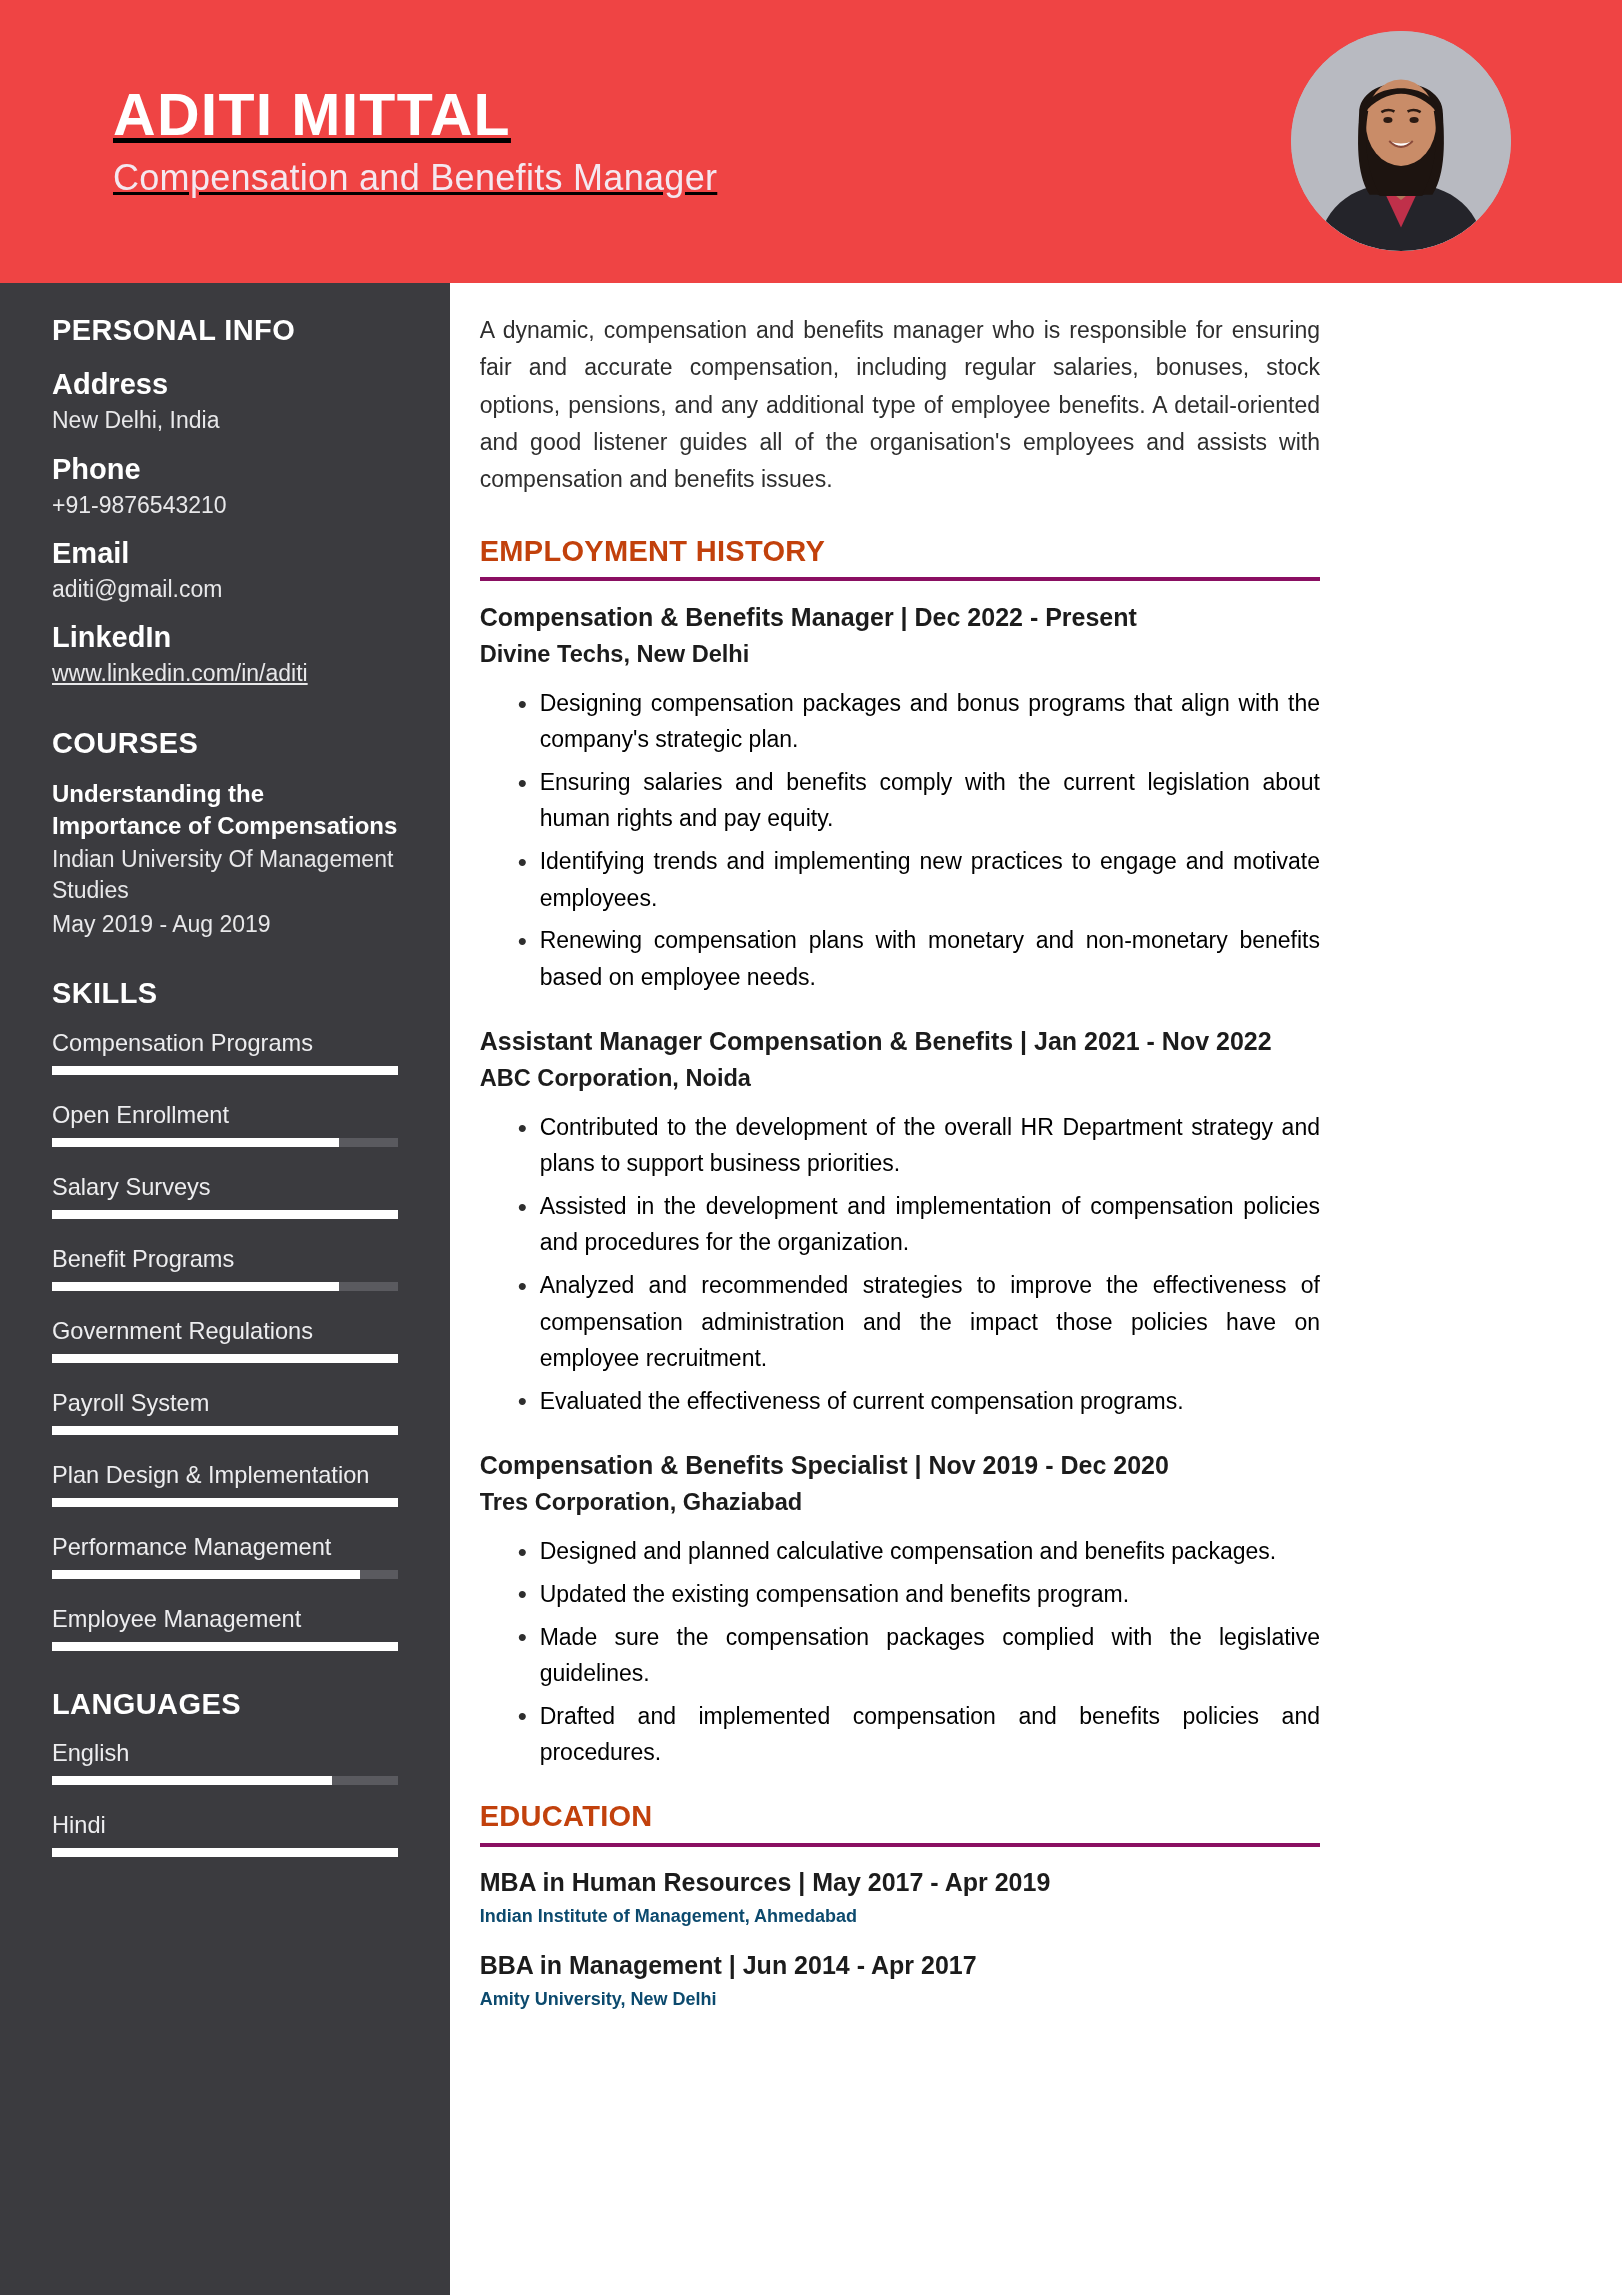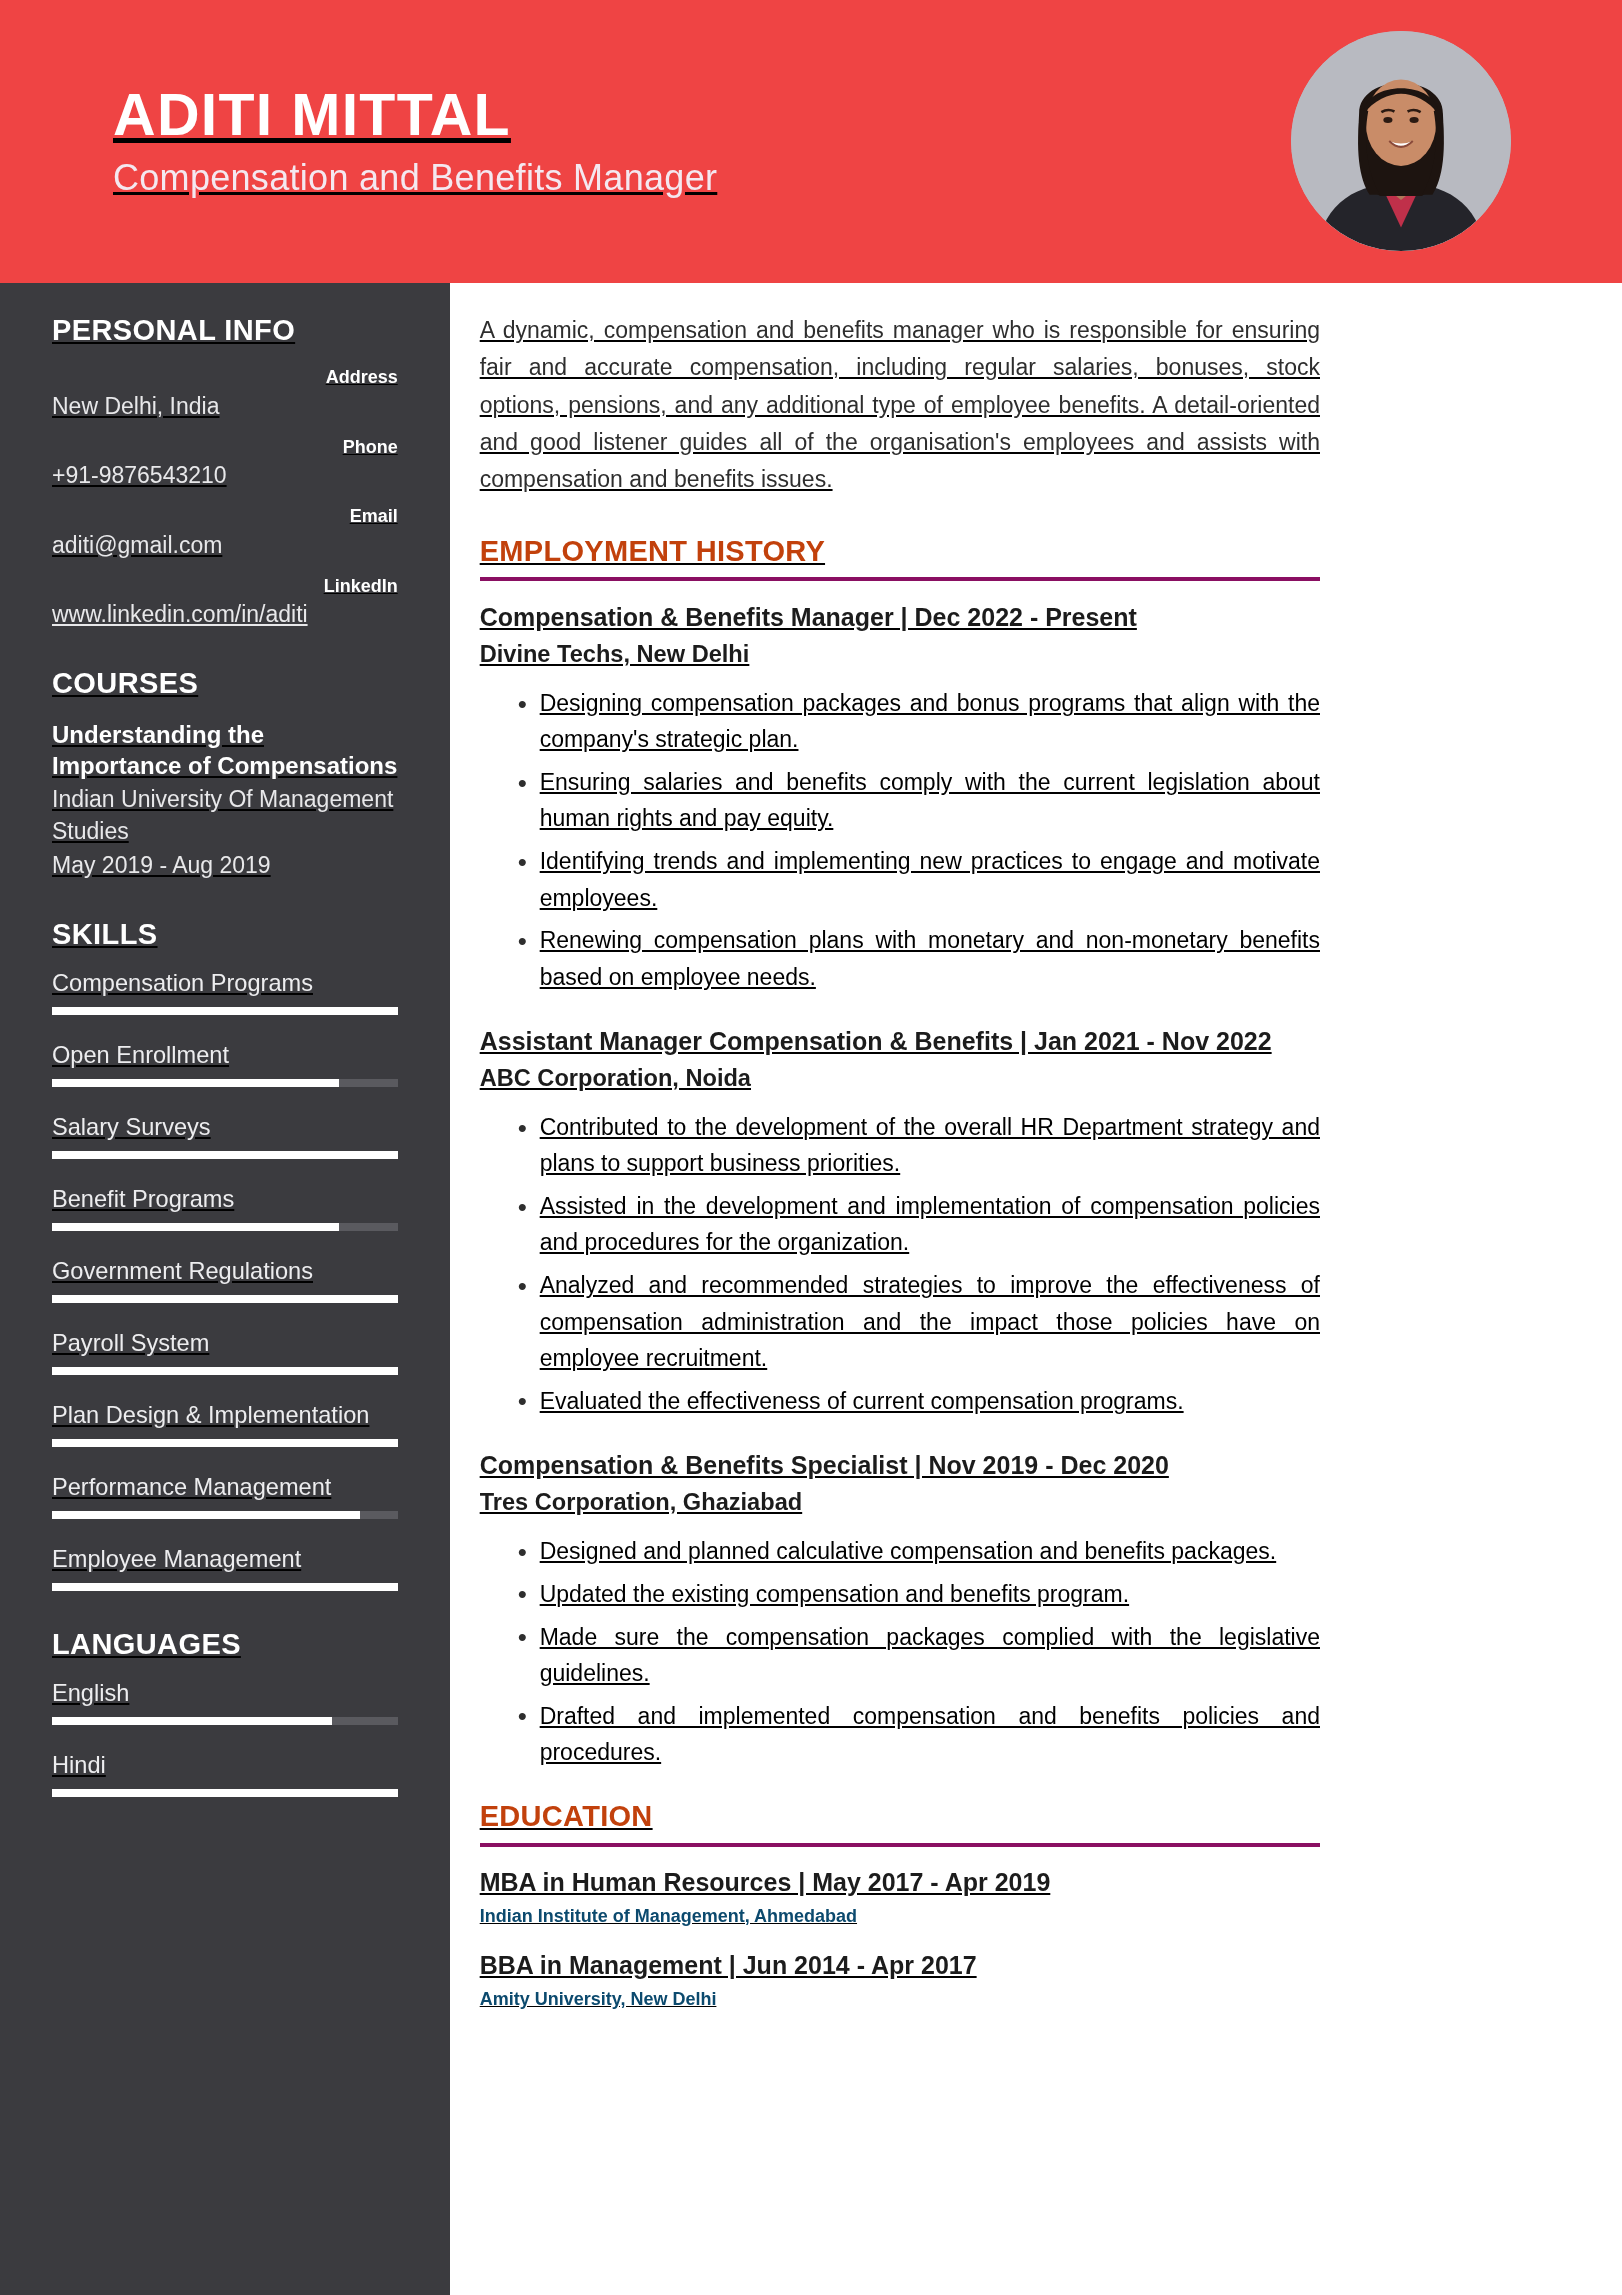--- a/index.html
+++ b/index.html
@@ -56,21 +56,20 @@
     background: #b9bbc2;
   }
   .avatar-svg { display: block; width: 220px; height: 220px; }
 
   
   .body-wrap {
     position: relative;
     display: flex;
     width: 1392px;
     height: 2013px;
-    text-decoration: underline;
   }
   .sidebar {
     width: 517px;
     background: #3b3b3f;
     padding: 31px 52px 39px 52px;
     color: #ffffff;
   }
   .main {
     width: 1106px;
     background: #ffffff;
@@ -81,25 +80,24 @@
   .side-h {
     font-size: 29px;
     font-weight: bold;
     letter-spacing: 0.4px;
     color: #ffffff;
     margin-bottom: 18.3px;
   }
   .side-h.gap { margin-top: 37px; }
   .field { margin-bottom: 13px; }
   .field-label {
-    font-size: 18px;
+    font-size: 29px;
     font-weight: bold;
     color: #ffffff;
     line-height: 1.35;
-    text-align: right;
   }
   .field-value {
     font-size: 23px;
     font-weight: 400;
     color: #e8e8ea;
     line-height: 1.4;
   }
   .field-value.link { text-decoration: underline; }
 
   .course-title {

